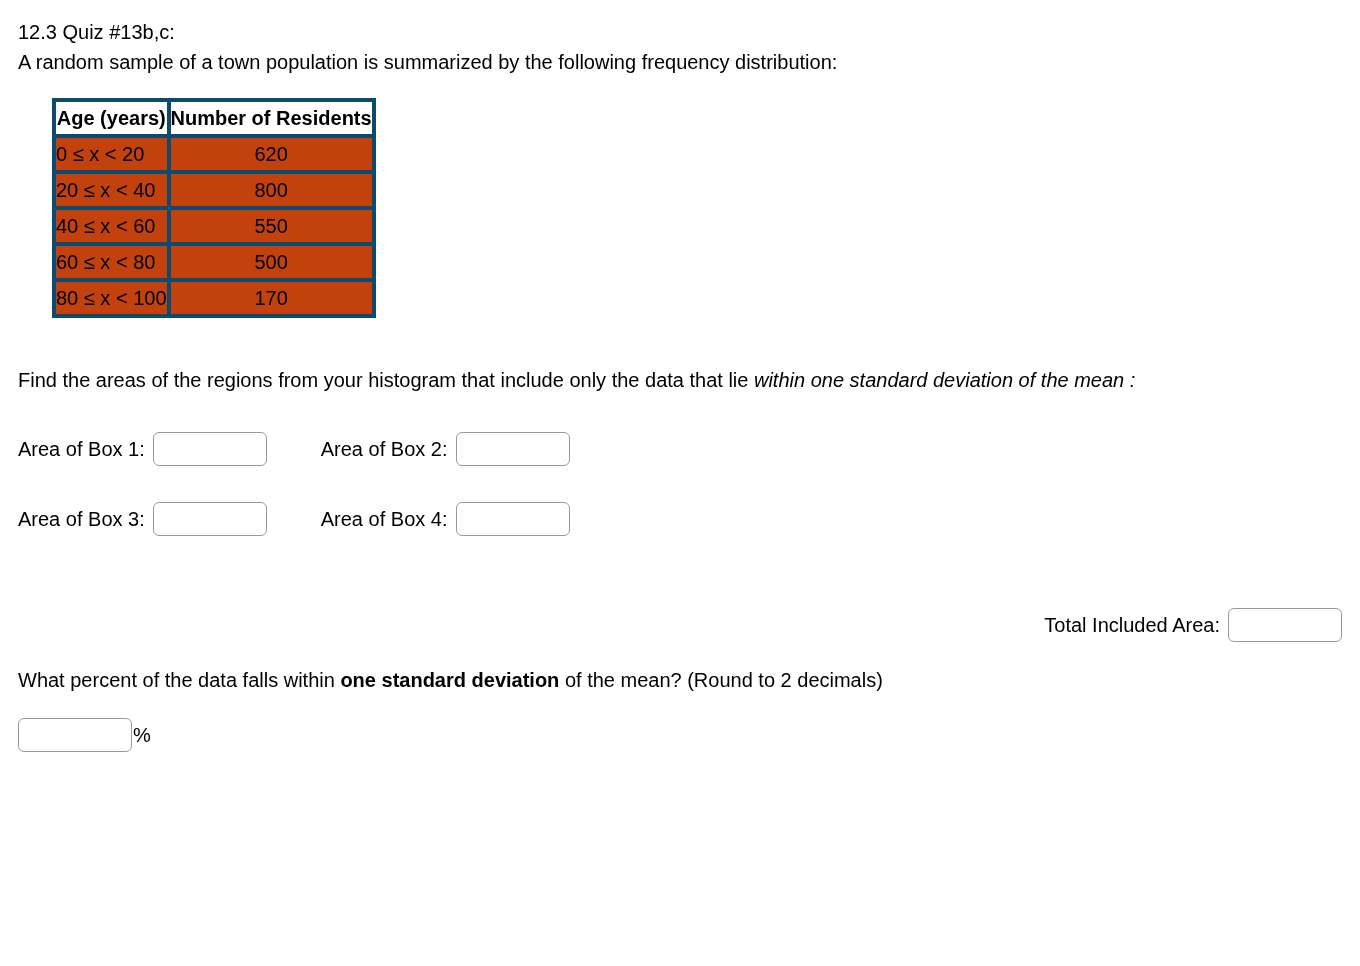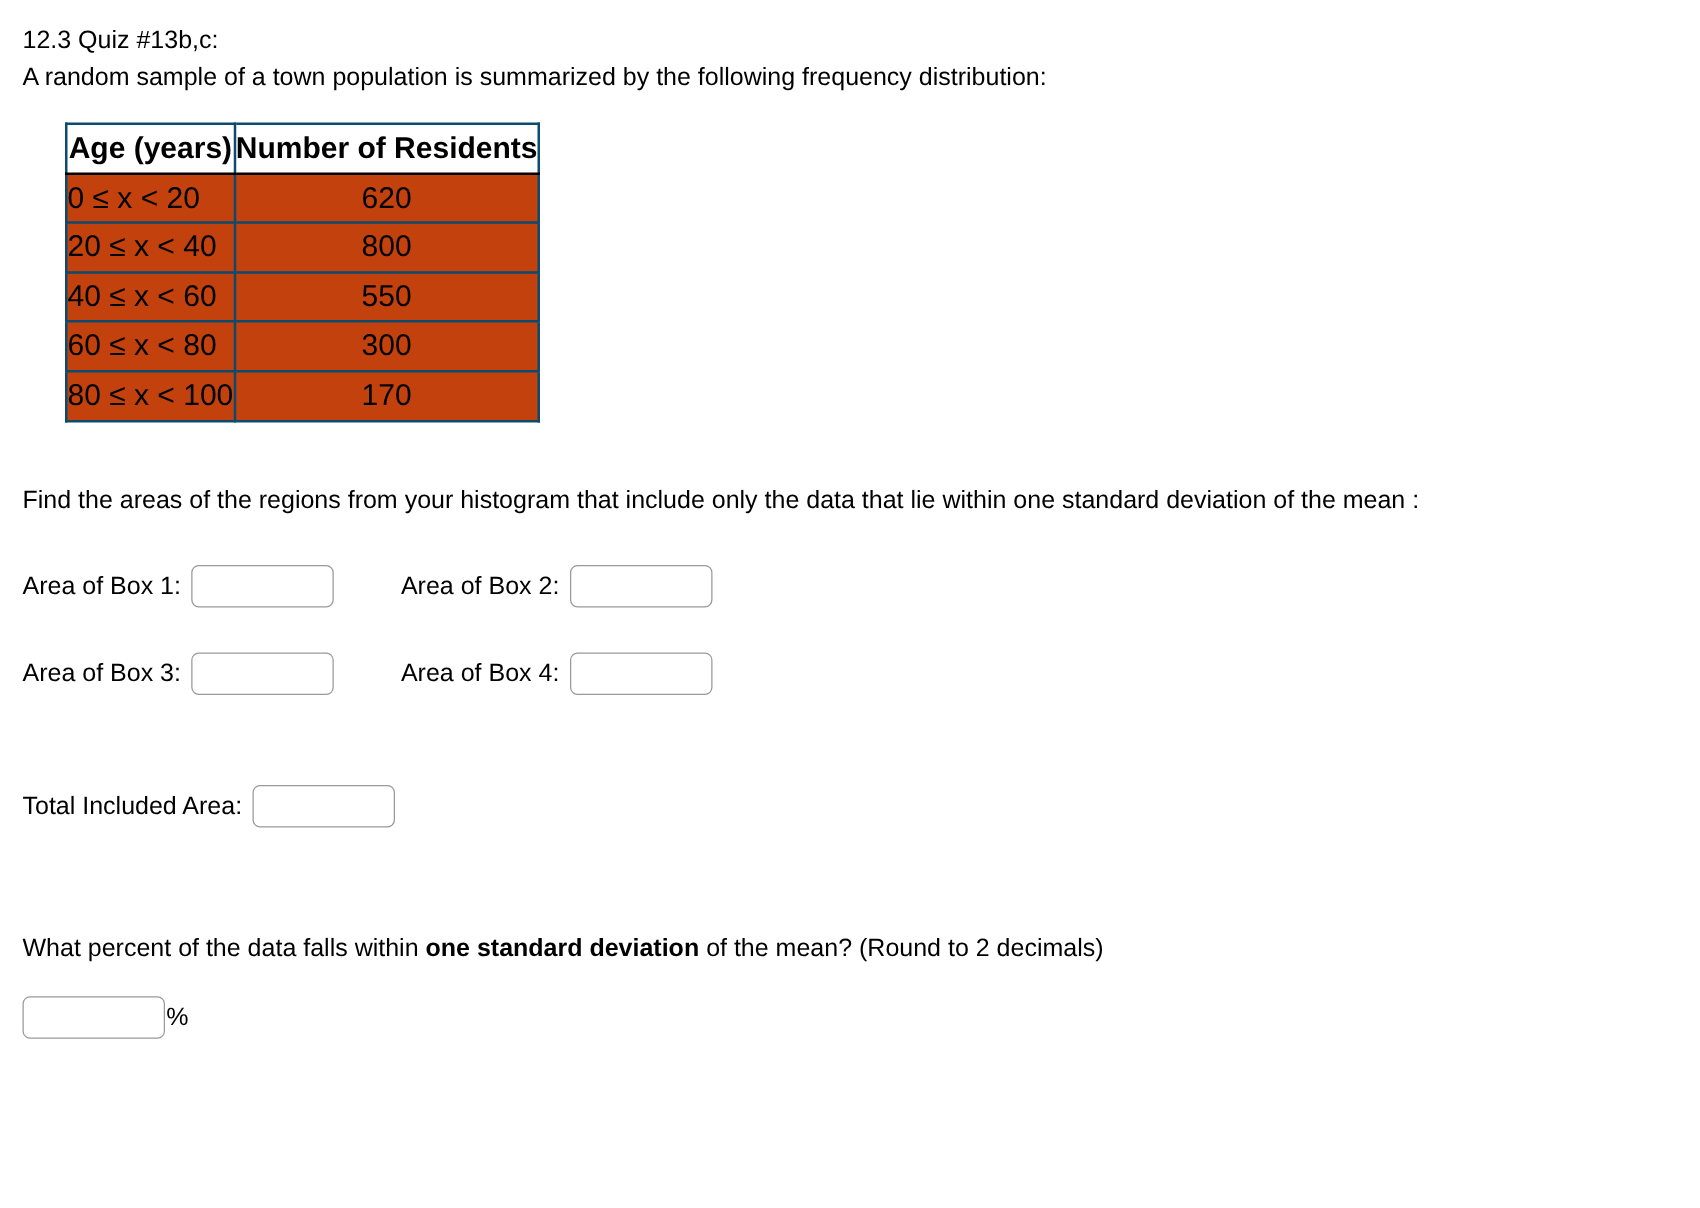--- a/index.html
+++ b/index.html
@@ -20,23 +20,23 @@
     .intro-line {
       margin-bottom: 22px;
     }
     table.freq {
       border-collapse: collapse;
       margin-left: 34px;
       margin-bottom: 48px;
     }
     table.freq th,
     table.freq td {
-      border: 2px solid #0c4a6e;
+      border: 4px solid #0c4a6e;
       padding: 2px 0;
-      font-size: 24px;
+      font-size: 20px;
       font-weight: normal;
     }
     table.freq th {
       font-weight: bold;
       background: #fff;
       text-align: center;
       border-bottom: 2px solid #000;
     }
     table.freq td {
       background: #c2410c;
@@ -46,20 +46,21 @@
       white-space: nowrap;
     }
     table.freq td.count {
       text-align: center;
       margin-top: 44px;
     }
     .instructions {
       margin-bottom: 38px;
     }
     .italic {
+      font-style: italic;
     }
     .box-row {
       display: flex;
       align-items: center;
       gap: 8px;
       margin-bottom: 36px;
     }
     .box-group {
       display: flex;
       align-items: center;
@@ -76,21 +77,22 @@
       width: 114px;
       font-size: 18px;
       padding: 4px 8px;
       background: #fff;
     }
     .total-row {
       display: flex;
       align-items: center;
       gap: 8px;
       margin-top: 72px;
-      margin-bottom: 83px;
+      margin-bottom: 24px;
+      justify-content: flex-end;
     }
     .percent-row {
       margin-bottom: 24px;
     }
     .percent-input-wrap {
       display: flex;
       align-items: center;
       gap: 1px;
       margin-top: 18px;
     }
@@ -119,21 +121,21 @@
     <tr>
       <td class="age">20 ≤ x &lt; 40</td>
       <td class="count">800</td>
     </tr>
     <tr>
       <td class="age">40 ≤ x &lt; 60</td>
       <td class="count">550</td>
     </tr>
     <tr>
       <td class="age">60 ≤ x &lt; 80</td>
-      <td class="count">300</td>
+      <td class="count">500</td>
     </tr>
     <tr>
       <td class="age">80 ≤ x &lt; 100</td>
       <td class="count">170</td>
     </tr>
   </tbody>
 </table>
 
 <div class="instructions">
   <span>Find the areas of the regions from your histogram that include only the data that lie </span><span class="italic">within one standard deviation of the mean :</span>

